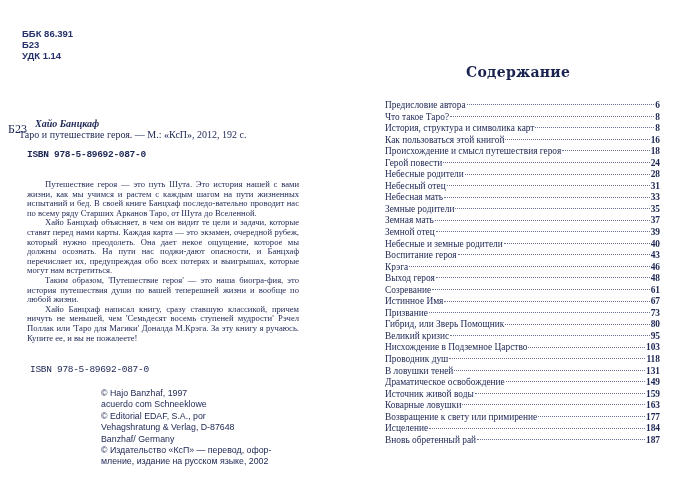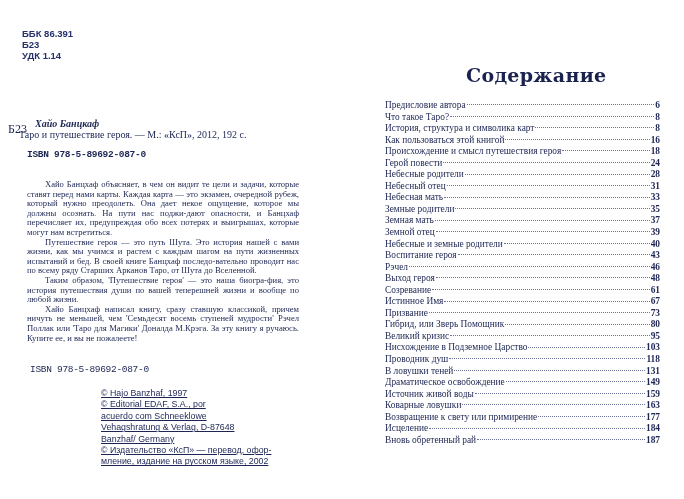--- a/index.html
+++ b/index.html
@@ -22,24 +22,24 @@
     .biblio .code { position: absolute; left: 0; top: 4px; font-size: 12px; }
     .biblio .author { position: absolute; left: 27px; top: 0; font-size: 10px; font-weight: bold; font-style: italic; }
     .biblio .title-line { position: absolute; left: 11px; top: 11px; font-size: 10px; white-space: nowrap; text-align: center; }
     .isbn-top { position: absolute; left: 27px; top: 149px; font-size: 9.5px; font-weight: bold; font-family: "Liberation Mono", monospace; letter-spacing: -0.3px; }
 
     .annotation { position: absolute; left: 27px; top: 180px; width: 272px; font-size: 8.6px; line-height: 9.6px; text-align: justify; }
     .annotation p { margin: 0; text-indent: 18px; }
 
     .isbn-bottom { position: absolute; left: 30px; top: 364px; font-size: 9.5px; font-family: "Liberation Mono", monospace; letter-spacing: -0.3px; }
 
-    .copyright { position: absolute; left: 101px; top: 388px; width: 240px; font-size: 8.8px; line-height: 11.4px; font-family: "Liberation Sans", sans-serif; text-decoration: underline; }
+    .copyright { position: absolute; left: 101px; top: 388px; width: 240px; font-size: 8.8px; line-height: 11.4px; font-family: "Liberation Sans", sans-serif; }
     .copyright div { white-space: nowrap; }
 
-    .toc-heading { position: absolute; left: 466px; top: 64px; font-size: 19px; font-weight: bold; font-family: "DejaVu Serif", serif; letter-spacing: 0.3px; color: #1a2350; }
+    .toc-heading { position: absolute; left: 466px; top: 64px; font-size: 14px; font-weight: bold; font-family: "DejaVu Serif", serif; letter-spacing: 0.3px; color: #1a2350; }
     .toc { position: absolute; left: 385px; top: 100px; width: 275px; list-style: none; margin: 0; padding: 0; }
     .toc li { display: flex; align-items: center; height: 11.55px; font-size: 9.4px; line-height: 11.55px; white-space: nowrap; }
     .toc .t { flex: 0 0 auto; }
     .toc .dots { flex: 1 1 auto; border-bottom: 1px dotted #6a7299; margin: 0 1px 2px 1px; height: 0; }
     .toc .p { flex: 0 0 auto; font-weight: bold; }
   </style>
 </head>
 <body>
 
 <div class="spread">
@@ -52,32 +52,32 @@
     </div>
 
     <div class="biblio">
       <span class="code">Б23</span>
       <span class="author">Хайо Банцкаф</span>
       <span class="title-line">Таро и путешествие героя. — М.: «КсП», 2012, 192 с.</span>
     </div>
     <div class="isbn-top">ISBN 978-5-89692-087-0</div>
 
     <div class="annotation">
+      <p>Путешествие героя — это путь Шута. Это история нашей с вами жизни, как мы учимся и растем с каждым шагом на пути жизненных испытаний и бед. В своей книге Банцхаф последо-вательно проводит нас по всему ряду Старших Арканов Таро, от Шута до Вселенной.</p>
       <p>Хайо Банцхаф объясняет, в чем он видит те цели и задачи, которые ставят перед нами карты. Каждая карта — это экзамен, очередной рубеж, который нужно преодолеть. Она дает некое ощущение, которое мы должны осознать. На пути нас поджи-дают опасности, и Банцхаф перечисляет их, предупреждая обо всех потерях и выигрышах, которые могут нам встретиться.</p>
-      <p>Путешествие героя — это путь Шута. Это история нашей с вами жизни, как мы учимся и растем с каждым шагом на пути жизненных испытаний и бед. В своей книге Банцхаф последо-вательно проводит нас по всему ряду Старших Арканов Таро, от Шута до Вселенной.</p>
       <p>Таким образом, 'Путешествие героя' — это наша биогра-фия, это история путешествия души по вашей теперешней жизни и вообще по любой жизни.</p>
       <p>Хайо Банцхаф написал книгу, сразу ставшую классикой, причем ничуть не меньшей, чем 'Семьдесят восемь ступеней мудрости' Рэчел Поллак или 'Таро для Магики' Доналда М.Крэга. За эту книгу я ручаюсь. Купите ее, и вы не пожалеете!</p>
     </div>
 
     <div class="isbn-bottom">ISBN 978-5-89692-087-0</div>
 
     <div class="copyright">
       <div>© Hajo Banzhaf, 1997</div>
+      <div>acuerdo com Schneeklowe</div>
       <div>© Editorial EDAF, S.A., por</div>
-      <div>acuerdo com Schneeklowe</div>
       <div>Vehagshratung &amp; Verlag, D-87648</div>
       <div>Banzhaf/ Germany</div>
       <div>© Издательство «КсП» — перевод, офор-</div>
       <div>мление, издание на русском языке, 2002</div>
     </div>
   </div>
 
   <div class="page right-page"></div>
 </div>
 
@@ -148,21 +148,21 @@
       <span class="t">Небесные и земные родители</span>
       <span class="dots"></span>
       <span class="p">40</span>
     </li>
   <li>
       <span class="t">Воспитание героя</span>
       <span class="dots"></span>
       <span class="p">43</span>
     </li>
   <li>
-      <span class="t">Рэчел</span>
+      <span class="t">Крэга</span>
       <span class="dots"></span>
       <span class="p">46</span>
     </li>
   <li>
       <span class="t">Выход героя</span>
       <span class="dots"></span>
       <span class="p">48</span>
     </li>
   <li>
       <span class="t">Созревание</span>

